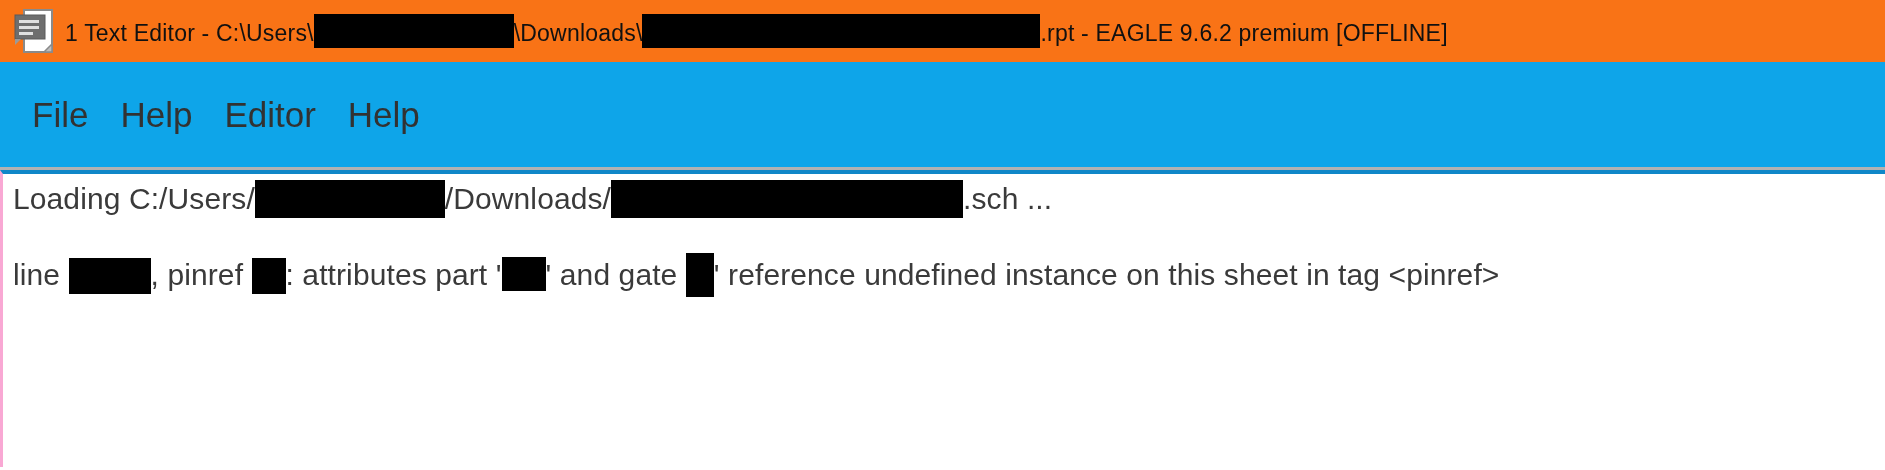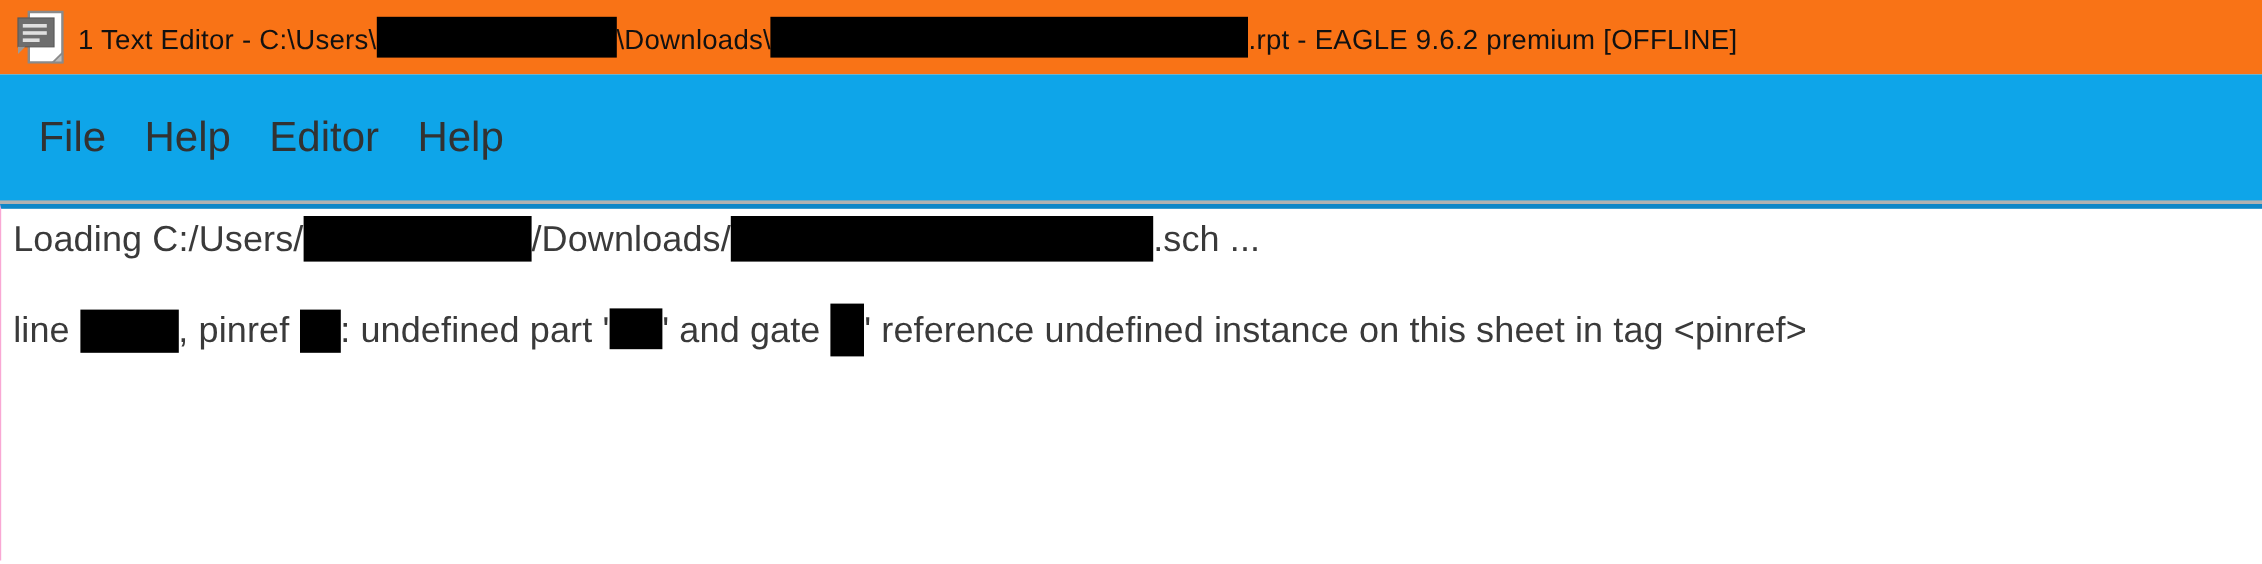--- a/index.html
+++ b/index.html
@@ -20,21 +20,21 @@
   .menubar{
     height:108px;background:#0ea5e9;border-bottom:3px solid #b2b2b2;
     display:flex;align-items:center;padding-left:16px;box-sizing:border-box;
   }
   .menu-item{
     font-size:35px;color:#323232;padding:0 16px;cursor:default;
   }
   
   .textarea{
     height:297px;background:#ffffff;box-sizing:border-box;
-    border-top:4px solid #0f87c8;border-left:1px solid #f9a8d4;
+    border-top:4px solid #0f87c8;border-left:3px solid #f9a8d4;
     padding:0 0 0 10px;overflow:hidden;
   }
   .tline{
     font-size:30px;color:#3a3a3a;white-space:nowrap;letter-spacing:0.1px;
   }
   .tline-loading{margin-top:6px;}
   .tline-error-label{margin-top:70px;}
   .tline-error-detail{margin-top:35px;}
   
   .redact{
@@ -80,16 +80,16 @@
 </div>
 
 <div class="textarea">
 
   <div class="tline tline-loading">
     <span>Loading C:/Users/</span><span class="redact r-user-load"></span><span>/Downloads/</span><span class="redact r-file-load"></span><span>.sch ...</span>
   </div>
 
 
   <div class="tline tline-error-detail">
-    <span>line </span><span class="redact r-linenum"></span><span>, pinref </span><span class="redact r-colnum"></span><span>: undefined part '</span><span class="redact r-part"></span><span>' and gate </span><span class="redact r-gate"></span><span>' reference undefined instance on this sheet in tag &lt;pinref&gt;</span>
+    <span>line </span><span class="redact r-linenum"></span><span>, pinref </span><span class="redact r-colnum"></span><span>: attributes part '</span><span class="redact r-part"></span><span>' and gate </span><span class="redact r-gate"></span><span>' reference undefined instance on this sheet in tag &lt;pinref&gt;</span>
   </div>
 
 </div>
 
 </body></html>

